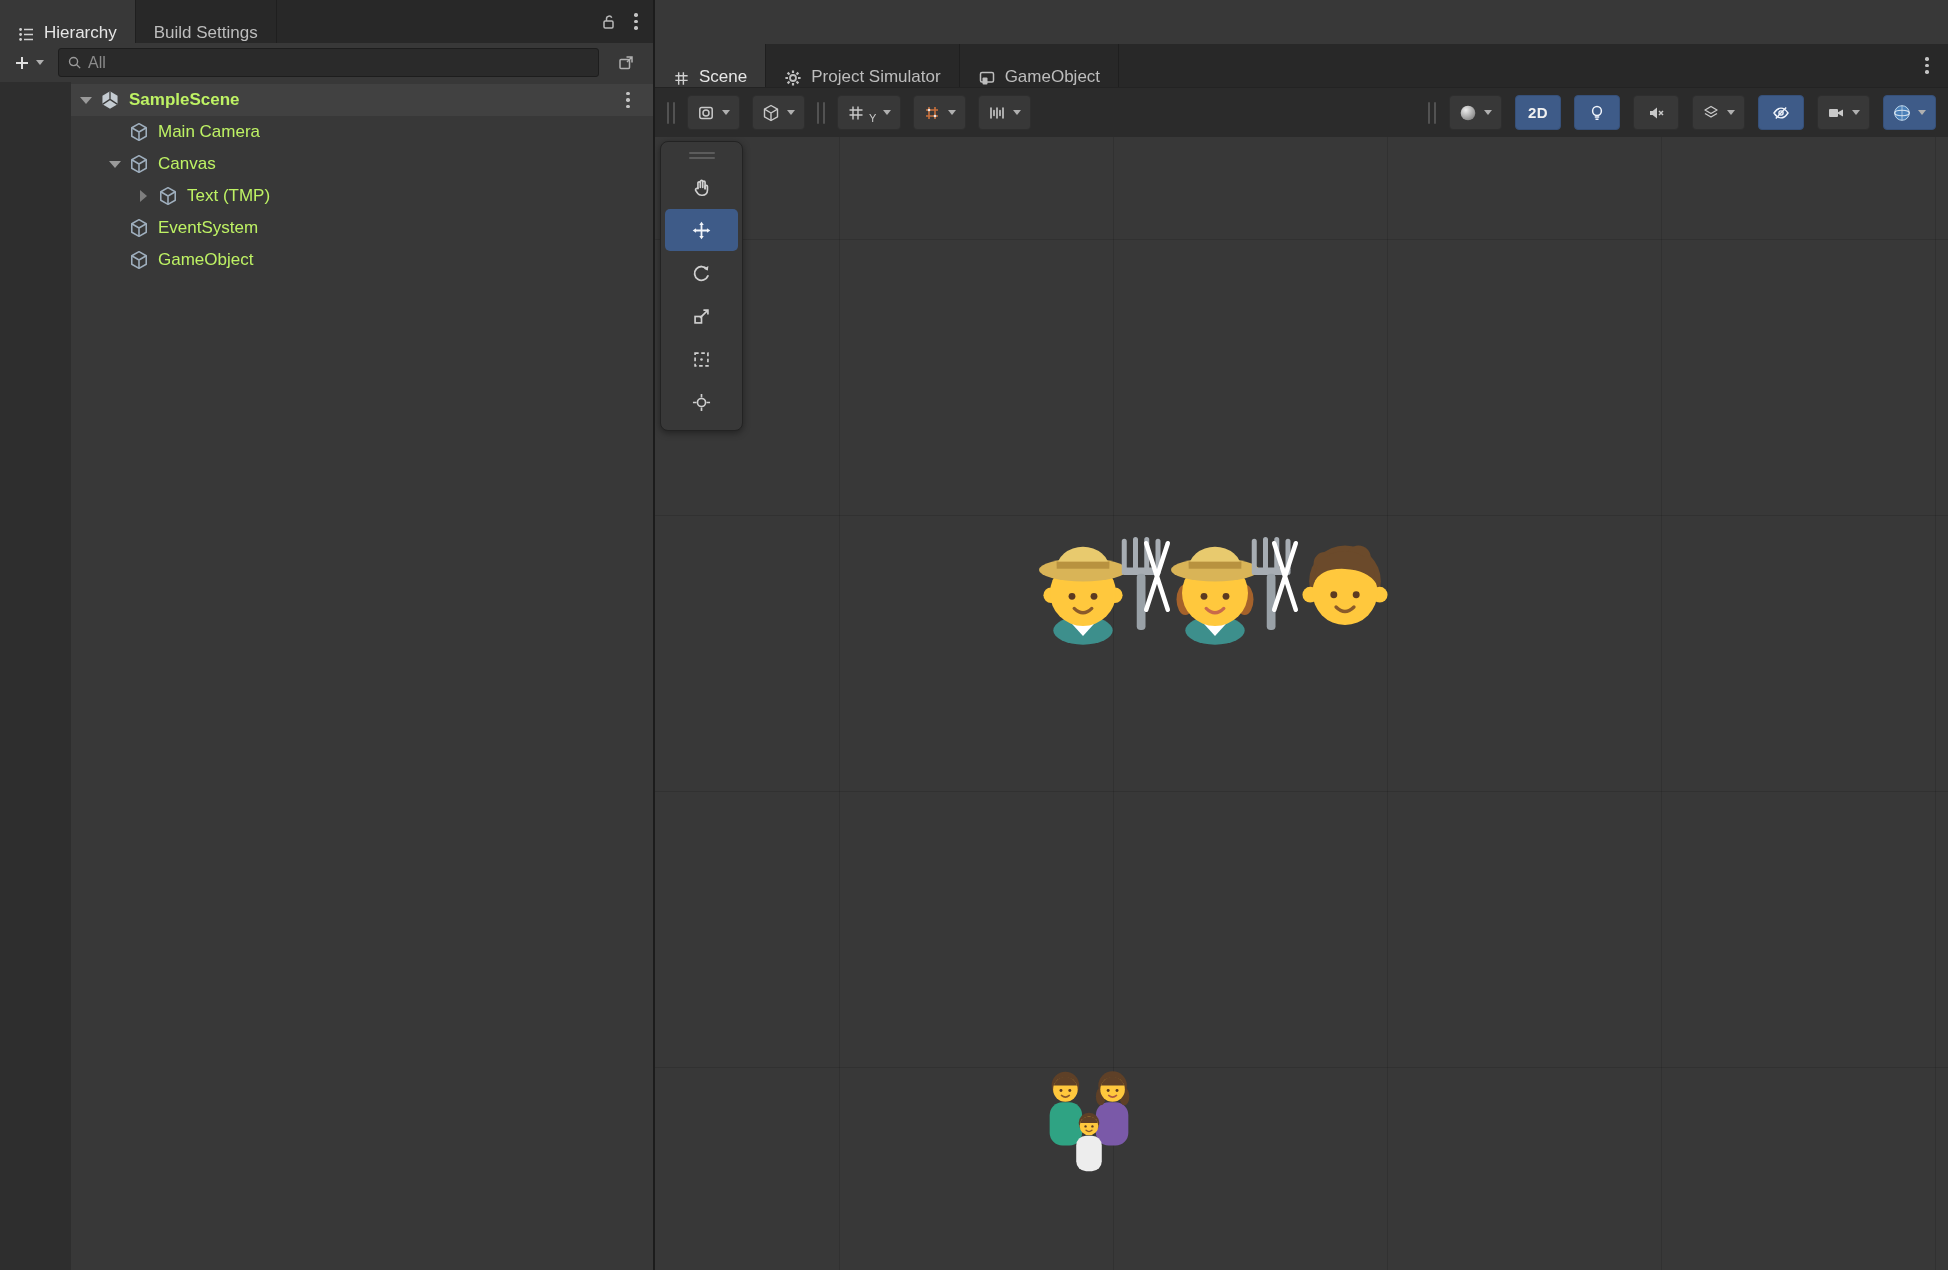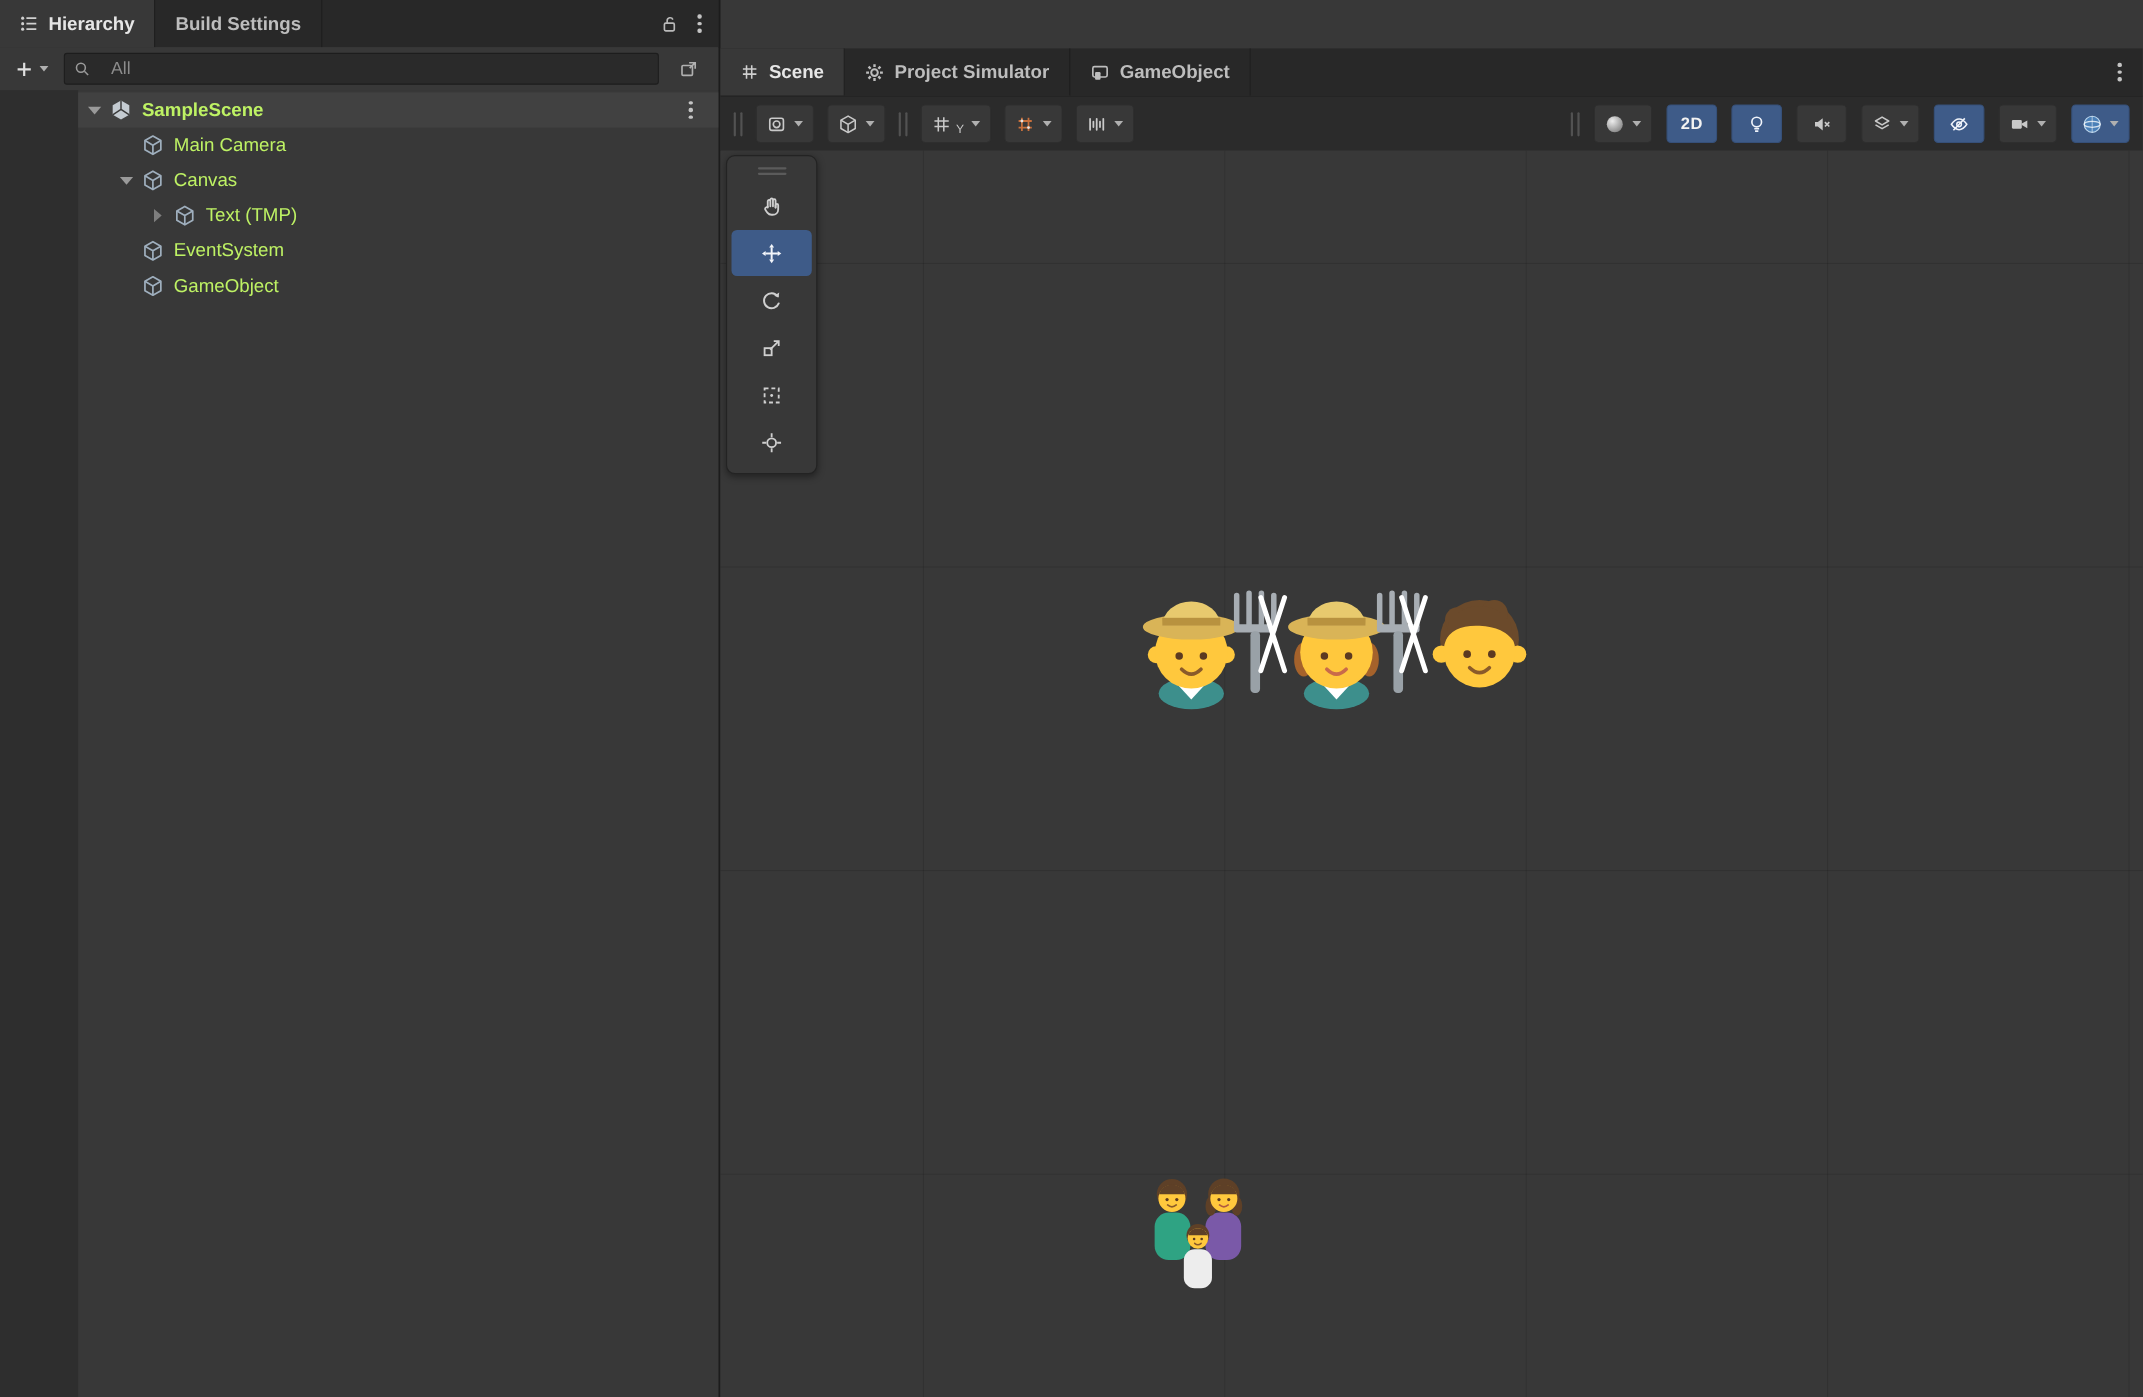--- a/index.html
+++ b/index.html
@@ -4,33 +4,33 @@
 <style>
   * { box-sizing: border-box; margin: 0; padding: 0; }
   html,body { width:1948px; height:1270px; background:#383838; overflow:hidden;
     font-family:"Liberation Sans", sans-serif; color:#d4d4d4; }
   .app { display:flex; width:1948px; height:1270px; }
 
   
   .left-panel { flex:0 0 655px; width:655px; border-right:2px solid #1c1c1c;
     display:flex; flex-direction:column; background:#383838; }
   .tabbar { flex:0 0 43px; height:43px; background:#282828; display:flex; align-items:stretch; }
-  .tab { display:flex; align-items:center; gap:9px; padding:0 18px; font-size:17px;
-    color:#bdbdbd; border-right:1px solid #1f1f1f; white-space:nowrap;font-weight:bold; }
+  .tab { display:flex; align-items:flex-end; gap:9px; padding:0 18px; font-size:17px;
+    color:#bdbdbd; border-right:1px solid #1f1f1f; white-space:nowrap; }
   .tab.active { background:#383838; color:#e6e6e6; }
   .flexspacer { flex:1; }
   .iconbtn { width:34px; display:flex; align-items:center; justify-content:center; }
   .kebab { display:flex; flex-direction:column; gap:3px; align-items:center; justify-content:center; width:22px; height:100%; }
   .kebab i { width:3.5px; height:3.5px; border-radius:50%; background:#c4c4c4; }
 
   .h-toolbar { flex:0 0 39px; height:39px; background:#383838; display:flex; align-items:center; padding:0 10px; }
   .addbtn { display:flex; align-items:center; gap:6px; padding:0 4px; }
   .caret { width:0; height:0; border-left:4.5px solid transparent; border-right:4.5px solid transparent; border-top:5.5px solid #b0b0b0; }
   .search { flex:1; height:29px; background:#2a2a2a; border:1px solid #1d1d1d; border-radius:3px;
-    display:flex; align-items:center; padding:0 8px; gap:19px; margin:0 10px; }
+    display:flex; align-items:center; padding:0 8px; gap:6px; margin:0 10px; }
   .search input { flex:1; background:transparent; border:none; outline:none; color:#9a9a9a;
     font-size:16px; font-family:inherit; }
   .search input::placeholder { color:#8b8b8b; opacity:1; }
 
   .tree { flex:1; position:relative; background:#383838; }
   .strip { position:absolute; left:0; top:0; bottom:0; width:71px; background:#2e2e2e; }
   .rows { position:absolute; left:71px; right:0; top:2px; }
   .trow { height:32px; display:flex; align-items:center; font-size:17px; color:#bef264; padding-right:14px; }
   .trow.header { background:#414141; color:#bef264; font-weight:700; }
   .caret-slot { flex:0 0 29px; width:29px; display:flex; align-items:center; justify-content:center; }

